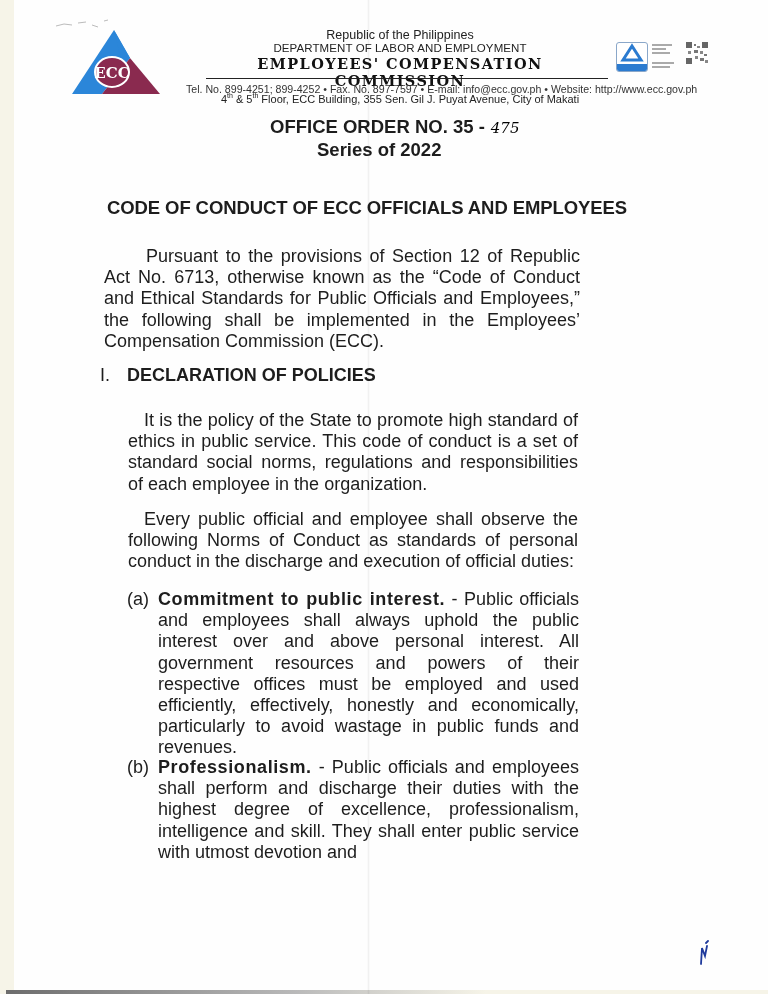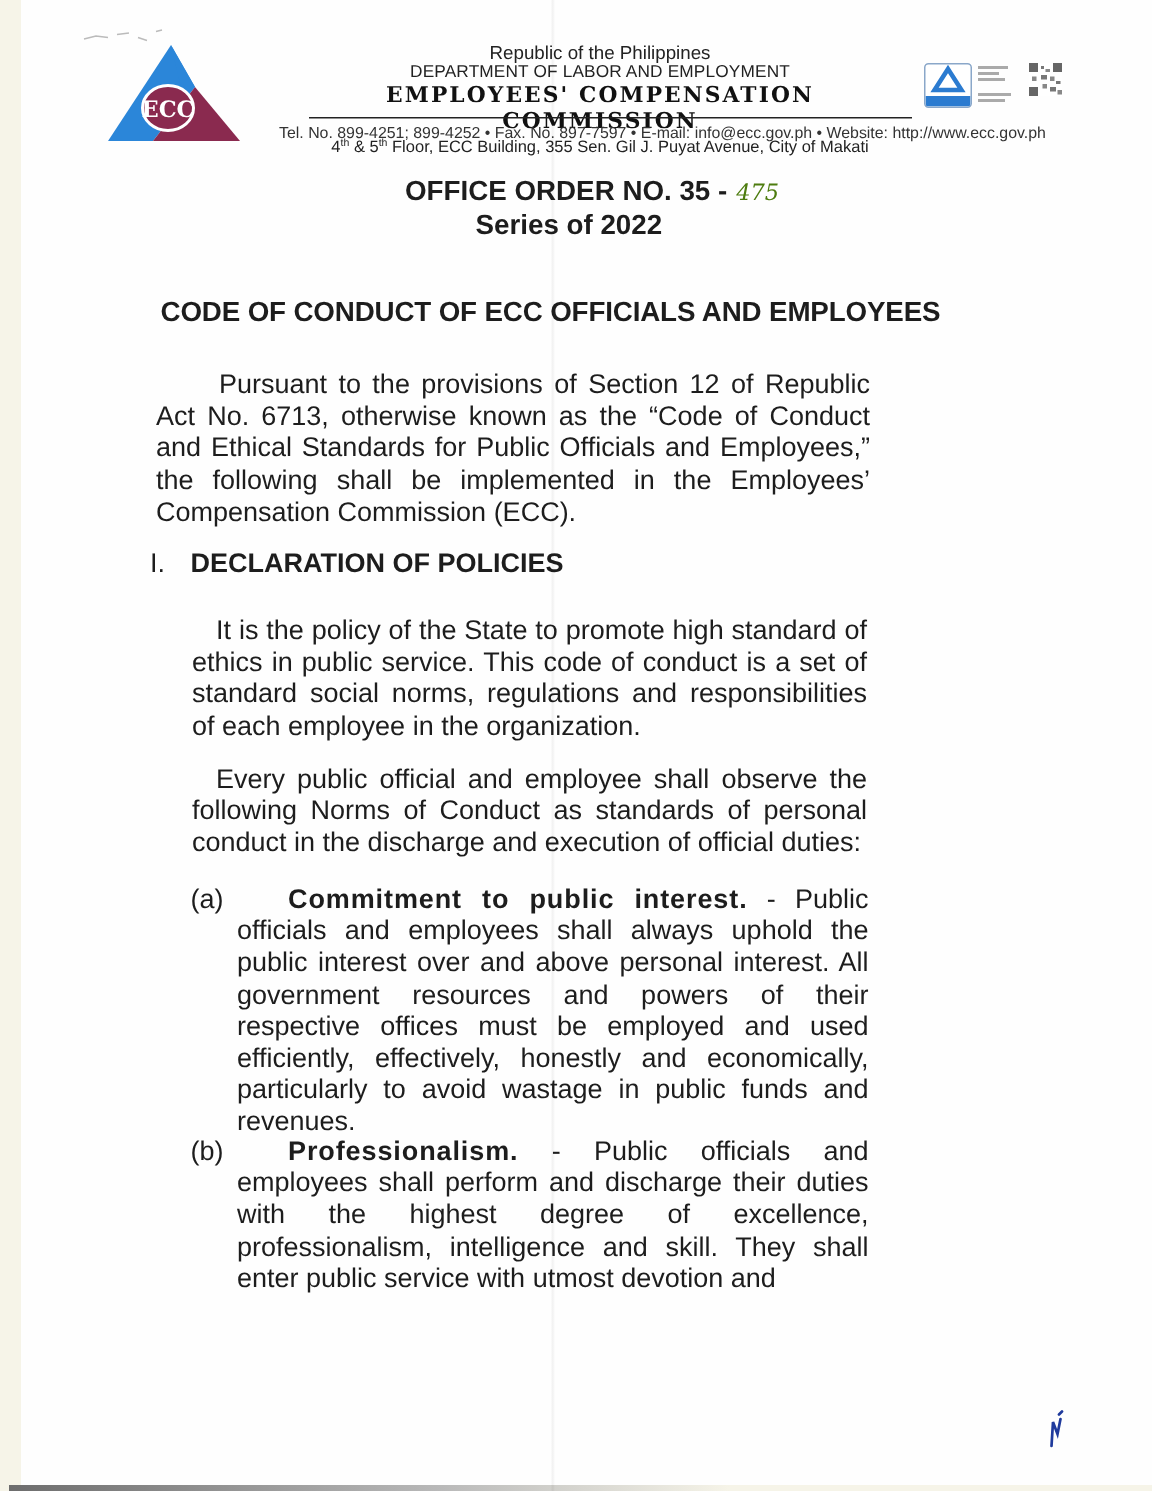--- a/index.html
+++ b/index.html
@@ -40,39 +40,39 @@
       position: absolute; left: 616px; top: 42px; width: 30px; height: 28px;
       border: 1px solid #8aa7c9; border-radius: 3px; background: #fff; overflow: hidden;
     }
     .cert-badge .band { position: absolute; left: 0; bottom: 0; width: 100%; height: 7px; background: #2b7bd0; }
     .cert-text { position: absolute; left: 652px; top: 42px; width: 28px; height: 28px; }
     .cert-text div { height: 2px; background: #aaa; margin: 2px 0; }
     .qr { position: absolute; left: 686px; top: 42px; width: 22px; height: 22px; }
 
     
     .order-title { position: absolute; left: 270px; top: 116px; font-weight: bold; font-size: 18.5px; white-space: nowrap; }
-    .order-handwritten { font-family: "DejaVu Serif", serif; font-style: italic; font-weight: normal; font-size: 15px; color: #4d7c0f; margin-left: 6px; }
+    .order-handwritten { font-family: "DejaVu Serif", serif; font-style: italic; font-weight: normal; font-size: 15px; color: #000000; margin-left: 6px; }
     .order-series { position: absolute; left: 317px; top: 139px; font-weight: bold; font-size: 18.5px; }
     .doc-title { position: absolute; left: 107px; top: 197px; font-weight: bold; font-size: 18.5px; letter-spacing: -0.1px; white-space: nowrap; }
 
     .para {
       position: absolute; font-size: 18px; line-height: 21.2px;
       text-align: justify; color: #1d1d1d;
     }
     .p-intro { left: 104px; top: 246px; width: 474px; text-indent: 42px; width: 476px; }
     .section-head { position: absolute; left: 100px; top: 365px; font-size: 18px; }
     .section-head .num { display: inline-block; width: 27px; }
     .section-head .label { font-weight: bold; }
     .p-policy { left: 128px; top: 410px; width: 450px; text-indent: 16px; }
     .p-every { left: 128px; top: 509px; width: 450px; text-indent: 16px; }
 
     .item { position: absolute; left: 127px; width: 452px; font-size: 18px; line-height: 21.2px; }
     .item .marker { position: absolute; left: 0; top: 0; }
     .item .text { margin-left: 31px; text-align: justify; display: block; }
-    .item .lead { font-weight: bold; letter-spacing: 0.6px; margin-left: 34px; }
+    .item .lead { font-weight: bold; letter-spacing: 0.6px; }
     .item-a { top: 589px; }
     .item-b { top: 757px; }
 
     .initials { position: absolute; left: 697px; top: 940px; width: 14px; height: 26px; }
   </style>
 </head>
 <body>
 
 <div class="page"></div>
 <div class="page-bottom-shadow"></div>

